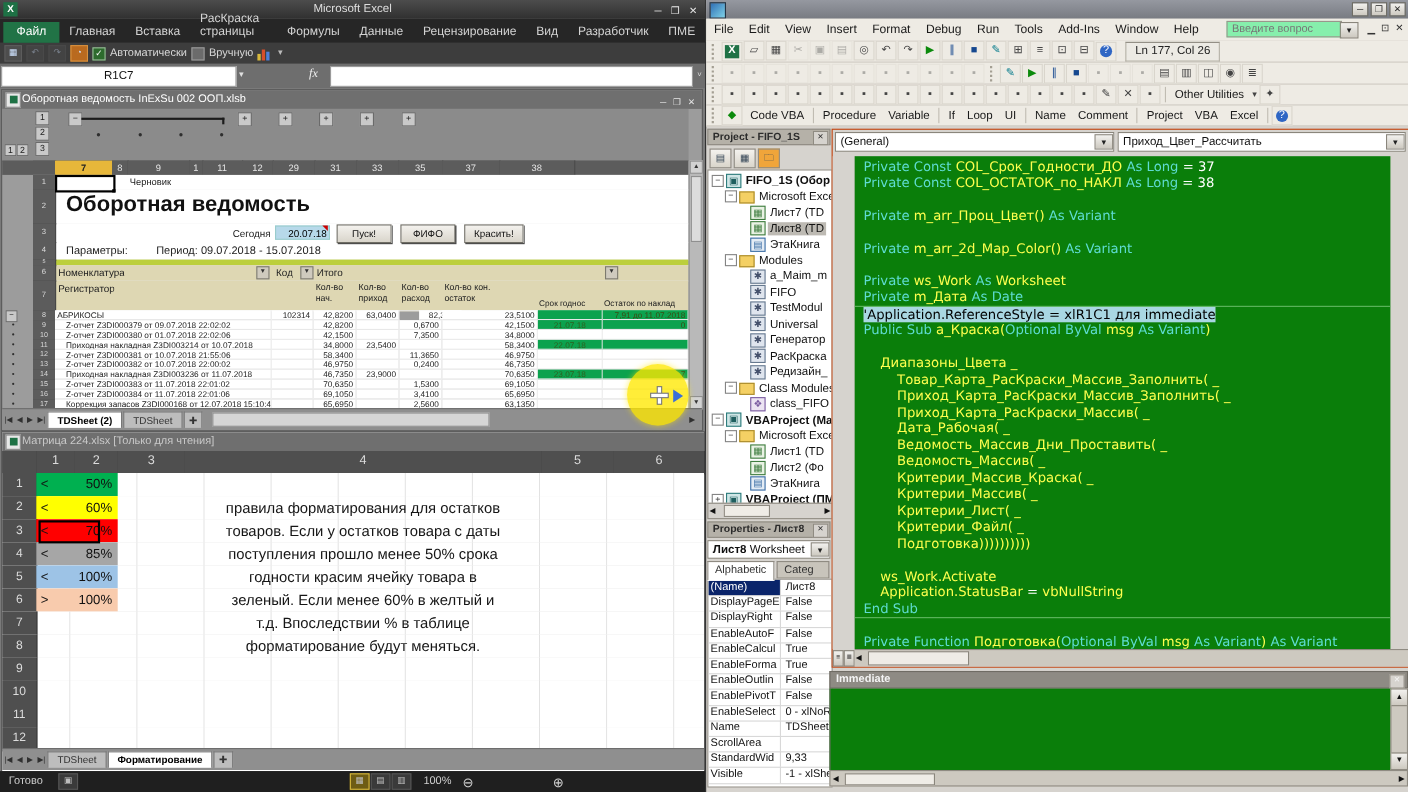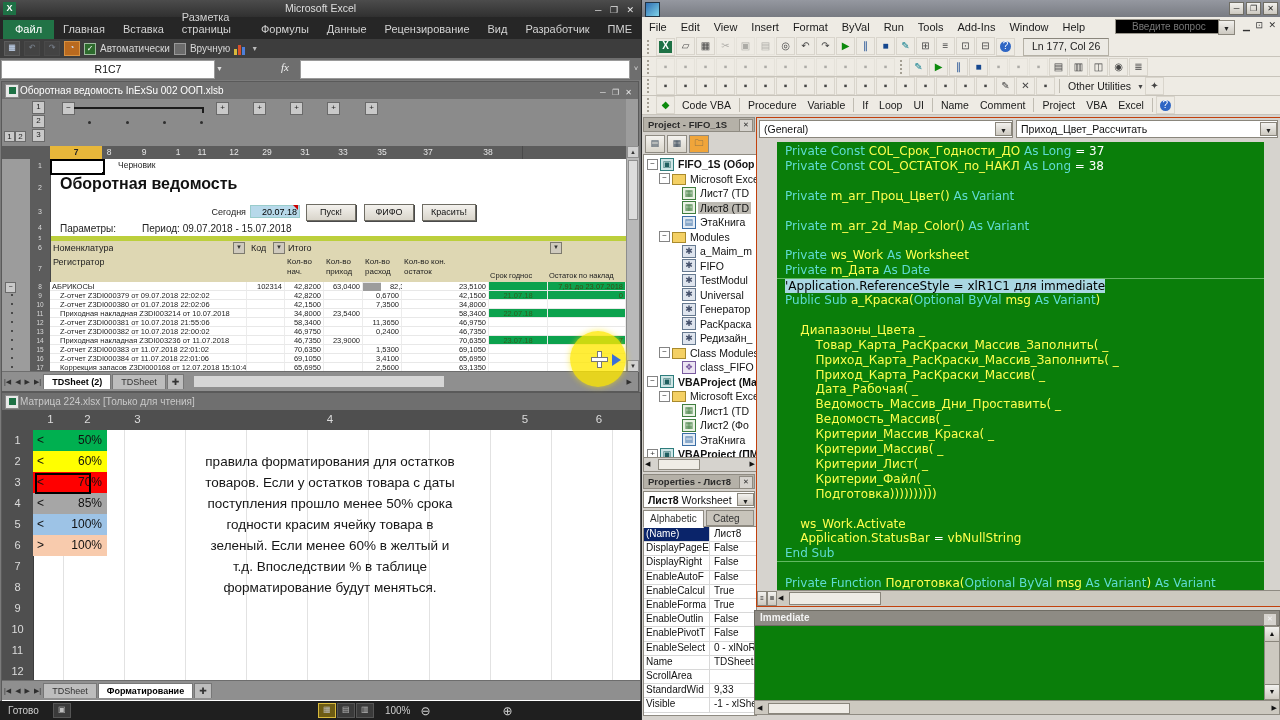--- a/index.html
+++ b/index.html
@@ -76,21 +76,21 @@
   .noteline{display:block;white-space:nowrap;}
   .mxcursor{position:absolute;border:2px solid #000;}
 
   
   .vba{position:absolute;left:642px;top:0;width:638px;height:720px;background:#d6d3ce;font-size:11px;color:#111;}
   .vba-title{position:absolute;left:0;top:0;width:638px;height:17px;background:linear-gradient(#9598a0,#787b82);color:#f4f4f4;font-size:10px;line-height:17px;padding-left:20px;box-sizing:border-box;white-space:nowrap;overflow:hidden;}
   .vba-appicon{position:absolute;left:3px;top:2px;width:13px;height:13px;background:linear-gradient(135deg,#2f6fb4,#7fd2e8);border:1px solid #234;}
   .cwinbtn{position:absolute;top:2px;width:15px;height:13px;background:linear-gradient(#f2f1ee,#cdc9c0);border:1px solid #6f6d64;color:#222;font-size:8px;text-align:center;line-height:12px;box-sizing:border-box;}
   .vba-menu{position:absolute;left:0;top:17px;width:638px;height:20px;background:#eeebe4;border-bottom:1px solid #c8c4bb;display:flex;align-items:center;}
   .mitem{padding:0 7px;font-size:11px;color:#1a1a1a;}
-  .qbox{position:absolute;right:60px;top:2px;width:105px;height:15px;background:#000000;border:1px solid #9a968c;font-size:10px;color:#777;line-height:14px;padding-left:16px;box-sizing:border-box;}
+  .qbox{position:absolute;right:60px;top:2px;width:105px;height:15px;background:#86efac;border:1px solid #9a968c;font-size:10px;color:#777;line-height:14px;padding-left:4px;box-sizing:border-box;}
   .tbrow{position:absolute;left:0;width:638px;background:#eeebe4;border-bottom:1px solid #c8c4bb;display:flex;align-items:center;gap:1px;padding-left:2px;box-sizing:border-box;}
   .grip{width:3px;height:14px;border-left:2px dotted #a49f93;margin:0 3px;}
   .tbtn{width:17px;height:16px;background:#eeebe4;border:1px solid #d9d5cc;display:inline-flex;align-items:center;justify-content:center;margin-right:1px;}
   .tbtn .g{font-size:10px;color:#444;line-height:1;}
   .tbtn.dim{opacity:.38;}
   .g-run-icon{color:#0c8a0c!important;}
   .g-break-icon{color:#16488f!important;}
   .g-reset-icon{color:#16488f!important;}
   .g-design-mode-icon{color:#0e7f8f!important;}
   .g-excel-icon{color:#fff!important;background:#1e7145;width:13px;height:12px;font-size:8px;font-weight:bold;text-align:center;line-height:12px;}
@@ -165,21 +165,21 @@
   <section class="xl">
     <div class="xl-title">
       <span class="appicon">X</span>
       <span>Microsoft Excel</span>
       <span class="winbtns">─ ❐ ✕</span>
     </div>
     <div class="xl-tabs">
         <span class="rtab">Файл</span>
         <span class="rtab">Главная</span>
         <span class="rtab">Вставка</span>
-        <span class="rtab">Разметка страницы</span>
+        <span class="rtab">РасКраска страницы</span>
         <span class="rtab">Формулы</span>
         <span class="rtab">Данные</span>
         <span class="rtab">Рецензирование</span>
         <span class="rtab">Вид</span>
         <span class="rtab">Разработчик</span>
         <span class="rtab">ПМЕ</span>
       </div>
     <div class="xl-qat">
       <span class="qicon">▦</span>
       <span class="qicon dis">↶</span>
@@ -259,21 +259,21 @@
       <div class="rnum" style="left:28px;top:121px;width:20px;height:17px;font-size:7px;line-height:17px;">3</div>
       <div class="rnum" style="left:28px;top:138px;width:20px;height:16px;font-size:7px;line-height:16px;">4</div>
       <div class="rnum" style="left:28px;top:154px;width:20px;height:5px;font-size:5px;line-height:5px;">5</div>
       <div class="rnum" style="left:28px;top:159px;width:20px;height:14px;font-size:7px;line-height:14px;">6</div>
       <div class="rnum" style="left:28px;top:173px;width:20px;height:27px;font-size:7px;line-height:27px;">7</div>
 
       <div class="selcell" style="left:48px;top:77px;width:51px;height:12px;">
           <i></i>
         </div>
       <div class="abs txt" style="left:116px;top:78px;font-size:8.5px;color:#222;">Черновик</div>
-      <div class="abs txt" style="left:58px;top:93px;font-size:16px;font-weight:bold;color:#111;">Оборотная ведомость</div>
+      <div class="abs txt" style="left:58px;top:93px;font-size:20px;font-weight:bold;color:#111;">Оборотная ведомость</div>
       <div class="abs txt" style="left:200px;top:125px;width:44px;text-align:right;font-size:9px;color:#222;">Сегодня</div>
       <div class="abs txt" style="left:248px;top:123px;width:50px;height:13px;background:#b7d9ea;border:1px solid #9cc;font-size:9px;text-align:right;line-height:13px;padding-right:2px;box-sizing:border-box;">20.07.18</div>
       <div class="abs" style="left:291px;top:123px;width:0;height:0;border-left:5px solid transparent;border-top:5px solid #c00;"></div>
       <div id="wb1btns" class="abs" style="left:0;top:0;width:0;height:0;">
           <div class="xbtn3d" style="left: 304px; top: 122px; width: 48px;">Пуск!</div>
           <div class="xbtn3d" style="left: 362px; top: 122px; width: 48px;">ФИФО</div>
           <div class="xbtn3d" style="left: 420px; top: 122px; width: 52px;">Красить!</div>
         </div>
       <div class="abs txt" style="left:58px;top:141px;font-size:10px;color:#222;">Параметры:</div>
       <div class="abs txt" style="left:140px;top:141px;font-size:10px;color:#222;">Период: 09.07.2018 - 15.07.2018</div>
@@ -299,21 +299,21 @@
       <div class="xrowhost" id="wb1rows">
           <div class="xrow" style="top: 0px;">
             <div class="xrh" style="top: 0px;">8</div>
             <div class="xcell" style="left: 48px; width: 197px; padding-left: 2px;">АБРИКОСЫ</div>
             <div class="xcell num" style="left: 245px; width: 38px;">102314</div>
             <div class="xcell num" style="left: 283px; width: 39px;">42,8200</div>
             <div class="xcell num" style="left: 322px; width: 39px;">63,0400</div>
             <div class="xcell num" style="left: 379px; width: 39px;">82,3500</div>
             <div class="xcell num" style="left: 400px; width: 87px;">23,5100</div>
             <div class="xcell grn" style="left: 487px; width: 59px; text-align: center; color: rgb(47, 94, 30);"></div>
-            <div class="xcell grn num" style="left: 546px; width: 78px; color: rgb(60, 74, 18);">7,91 до 23.07.2018</div>
+            <div class="xcell grn num" style="left: 546px; width: 78px; color: rgb(60, 74, 18);">7,91 до 11.07.2018</div>
           </div>
           <div class="xrow" style="top: 9px;">
             <div class="xrh" style="top: 0px;">9</div>
             <div class="xcell" style="left: 48px; width: 197px; padding-left: 10px;">Z-отчет Z3DI000379 от 09.07.2018 22:02:02</div>
             <div class="xcell num" style="left: 245px; width: 38px;"></div>
             <div class="xcell num" style="left: 283px; width: 39px;">42,8200</div>
             <div class="xcell num" style="left: 322px; width: 39px;"></div>
             <div class="xcell num" style="left: 361px; width: 39px;">0,6700</div>
             <div class="xcell num" style="left: 400px; width: 87px;">42,1500</div>
             <div class="xcell grn" style="left: 487px; width: 59px; text-align: center; color: rgb(47, 94, 30);">21.07.18</div>
@@ -560,21 +560,21 @@
     <span class="cwinbtn" style="right:36px;top:2px;">─</span>
     <span class="cwinbtn" style="right:19px;top:2px;">❐</span>
     <span class="cwinbtn" style="right:2px;top:2px;">✕</span>
 
     <div class="vba-menu">
         <span class="mitem">File</span>
         <span class="mitem">Edit</span>
         <span class="mitem">View</span>
         <span class="mitem">Insert</span>
         <span class="mitem">Format</span>
-        <span class="mitem">ByVal</span>
+        <span class="mitem">Debug</span>
         <span class="mitem">Run</span>
         <span class="mitem">Tools</span>
         <span class="mitem">Add-Ins</span>
         <span class="mitem">Window</span>
         <span class="mitem">Help</span>
       </div>
     <div class="qbox" style="top:19px;">Введите вопрос</div>
     <span class="cbarrow" style="right:45px;top:20px;height:13px;">▼</span>
     <span class="abs" style="right:30px;top:21px;font-size:9px;color:#333;">▁</span>
     <span class="abs" style="right:17px;top:20px;font-size:9px;color:#333;">⊡</span>

